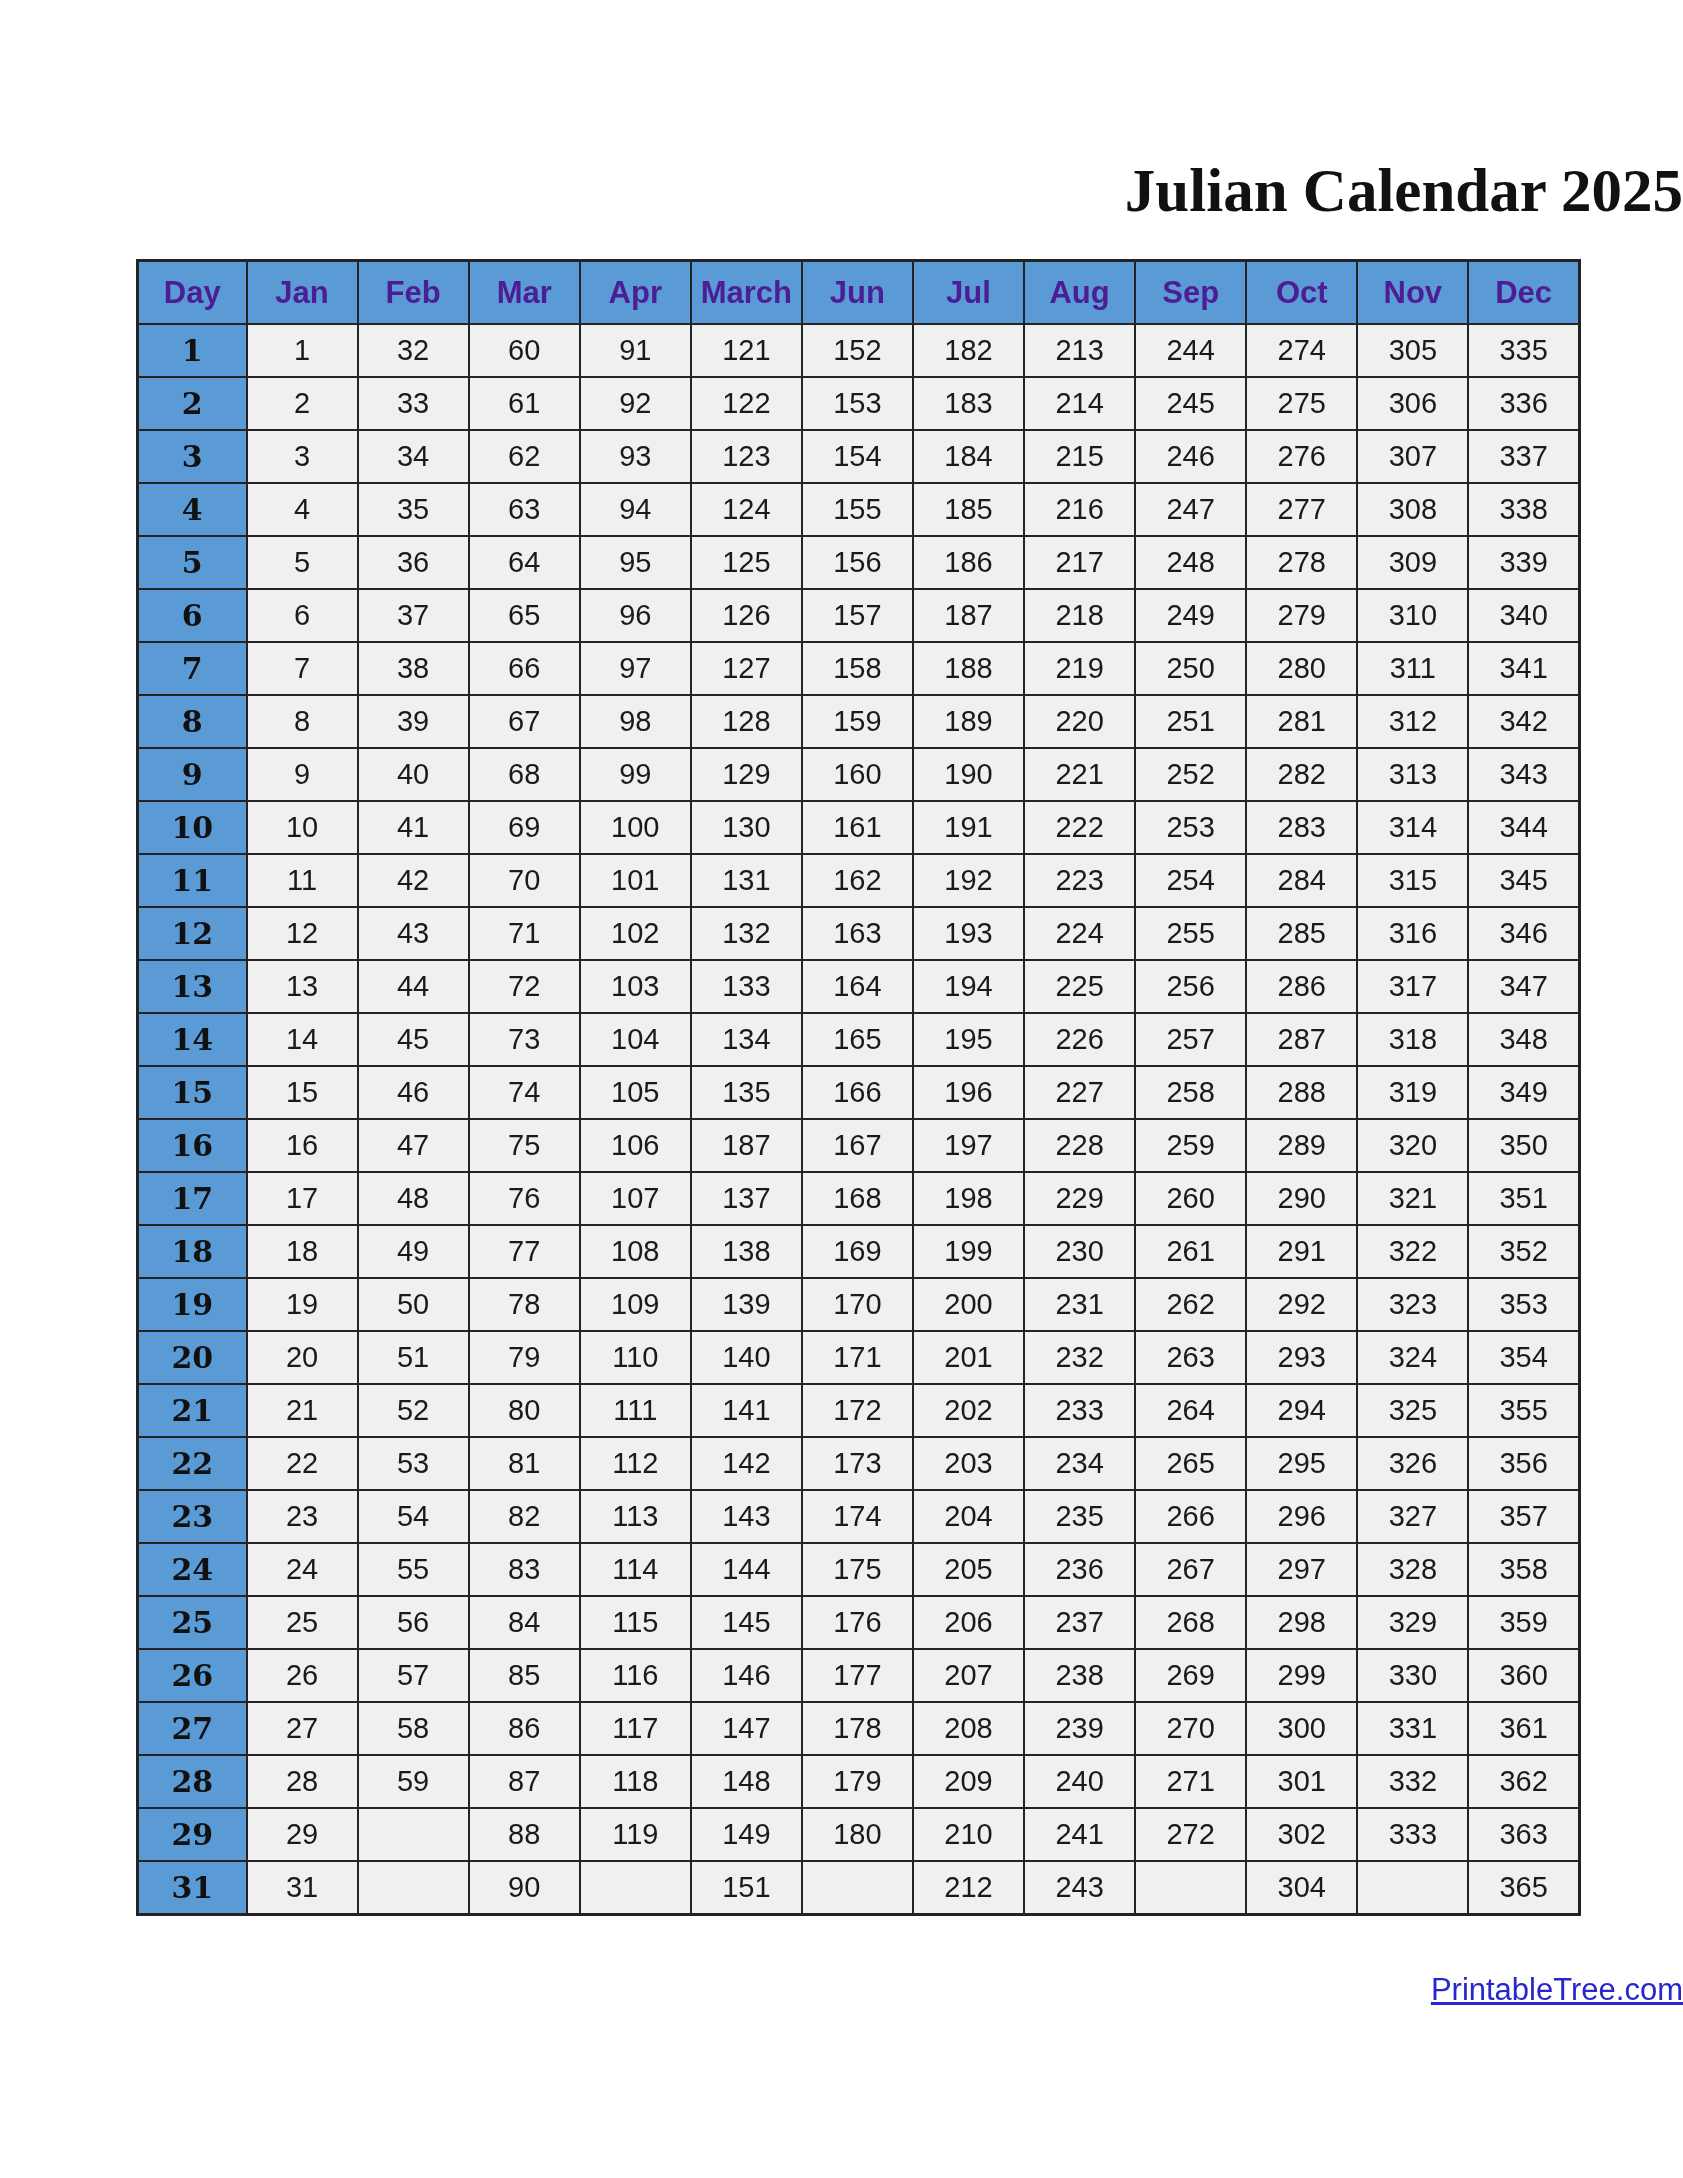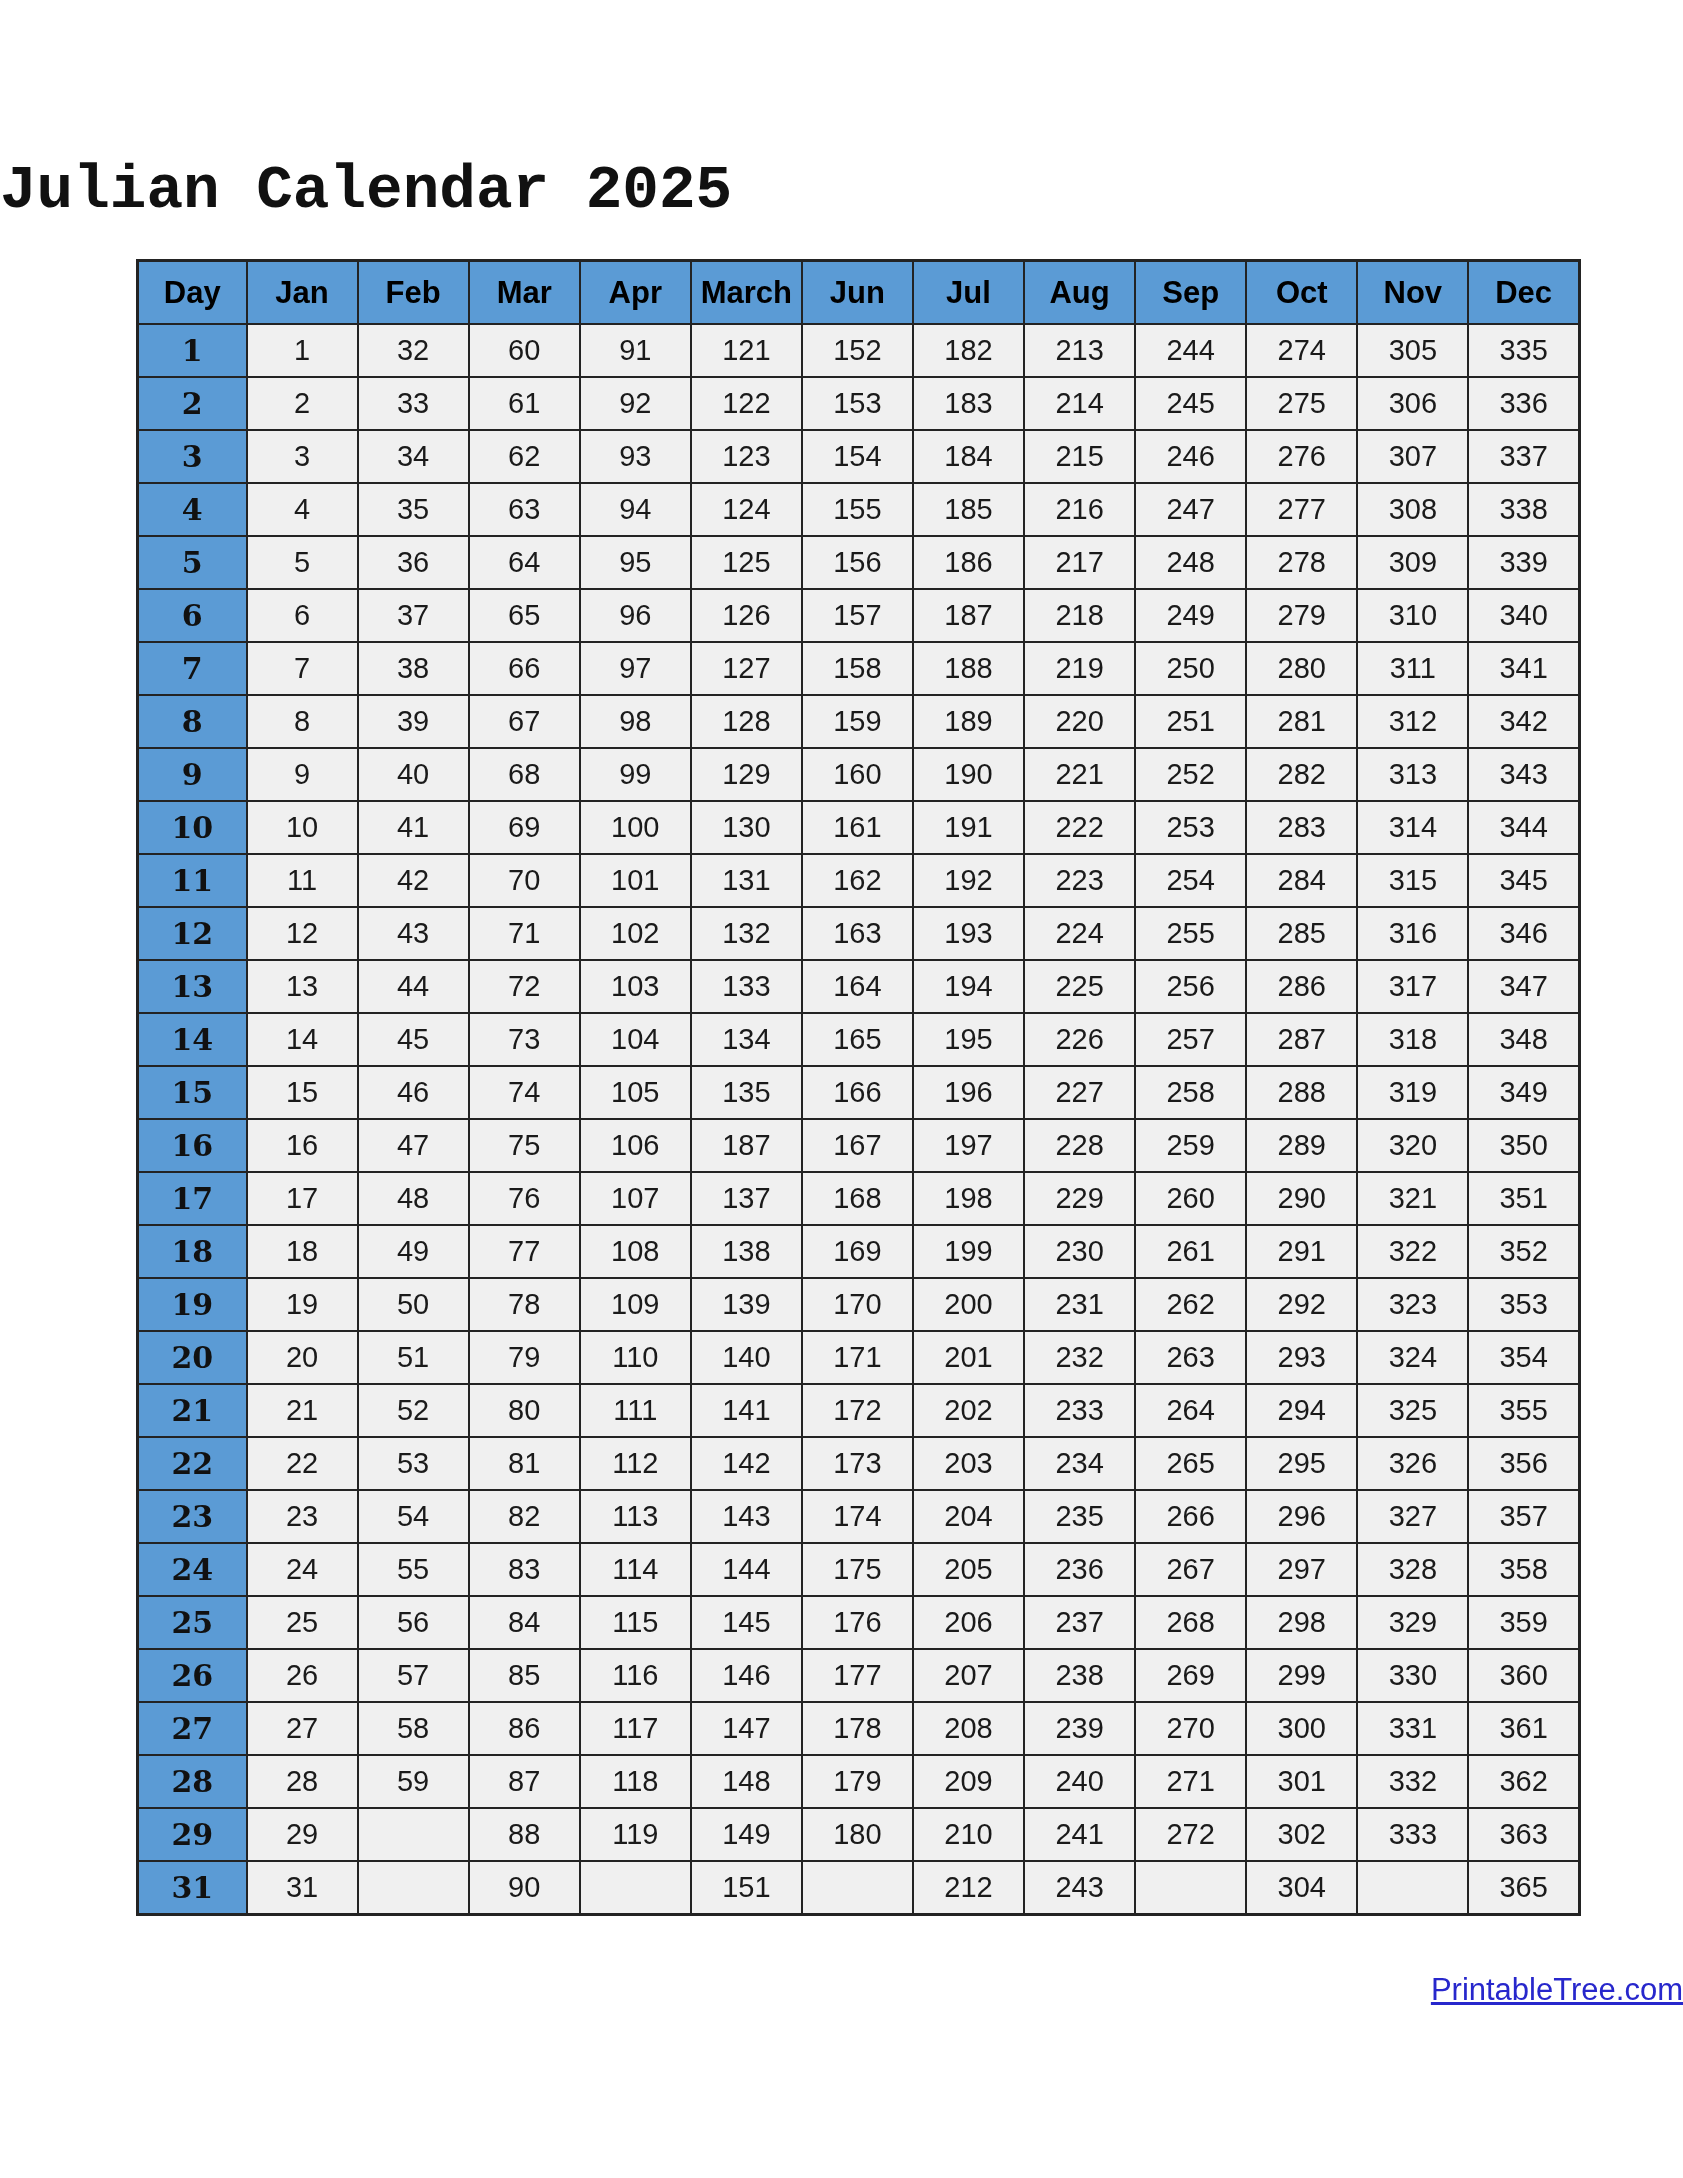--- a/index.html
+++ b/index.html
@@ -13,22 +13,22 @@
     position: relative;
     font-family: "Liberation Sans", sans-serif;
     color: #1a1a1a;
   }
   .page-title {
     position: absolute;
     top: 156px;
     left: 0;
     width: 100%;
     margin: 0;
-    text-align: left;
-    font-family: Liberation Mono, monospace;
+    text-align: right;
+    font-family: Liberation Serif, serif;
     font-weight: 700;
     font-size: 61px;
     line-height: 1.15;
     color: #111111;
   }
   table.cal-table {
     position: absolute;
     top: 259px;
     left: 136px;
     width: 1445px;
@@ -42,21 +42,21 @@
     text-align: center;
     vertical-align: middle;
     padding: 0;
   }
   .cal-table thead th {
     background: var(--header-bg, #5b9bd5);
     height: 61px;
     font-family: "Liberation Sans", sans-serif;
     font-weight: 700;
     font-size: 31px;
-    color: #000000;
+    color: #4c1d95;
   }
   .cal-table td.day-cell {
     background: var(--header-bg, #5b9bd5);
     font-family: "DejaVu Serif", serif;
     font-weight: 700;
     font-size: 30px;
     color: #111111;
   }
   .cal-table td.val-cell {
     background: var(--cell-bg, #f0f0f0);

